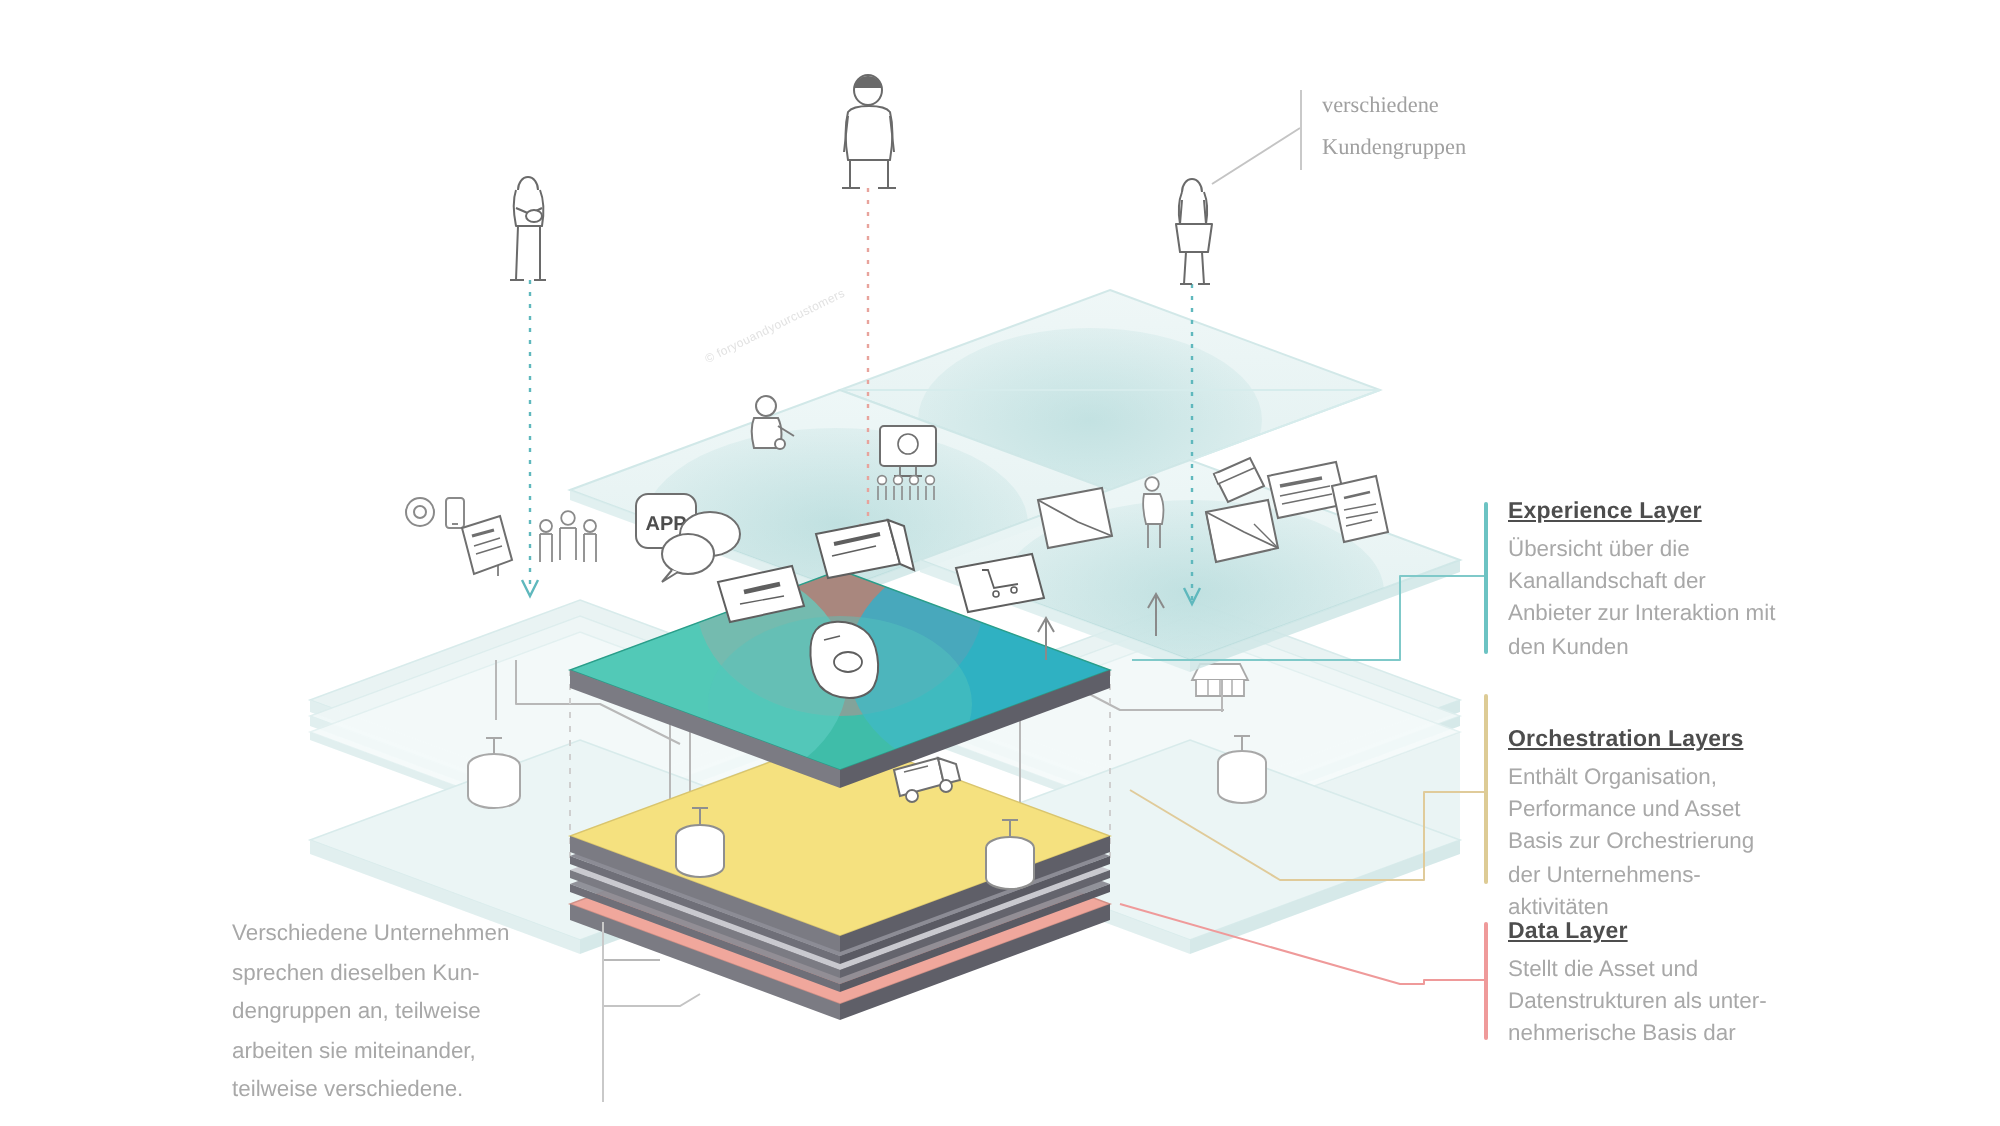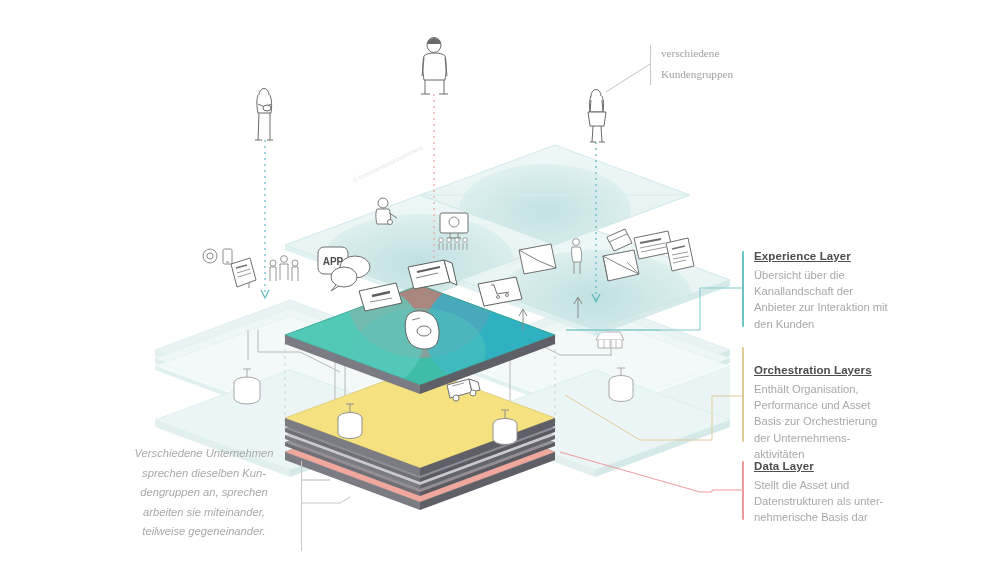--- a/index.html
+++ b/index.html
@@ -80,24 +80,23 @@
     top: 45px;
     width: 1px;
     height: 40px;
     background: #c9c9c9;
   }
 
   
   #note-companies {
     position: absolute;
     left: 116px;
-    top: 444px;
+    top: 458px;
     width: 176px;
-    text-align: center;
-    font-style: italic;
+    text-align: left;
   }
   #note-companies .note-line {
     font-size: 11.2px;
     color: #a8a8a8;
     line-height: 19.6px;
   }
   #note-bar {
     position: absolute;
     left: 301px;
     top: 461px;
@@ -508,18 +507,18 @@
       <span>Stellt die Asset und</span><br>
       <span>Datenstrukturen als unter-</span><br>
       <span>nehmerische Basis dar</span>
     </p>
   </div>
 
   <div id="note-bar"></div>
   <div id="note-companies">
     <div class="note-line">Verschiedene Unternehmen</div>
     <div class="note-line">sprechen dieselben Kun-</div>
-    <div class="note-line">dengruppen an, sprechen</div>
+    <div class="note-line">dengruppen an, teilweise</div>
     <div class="note-line">arbeiten sie miteinander,</div>
-    <div class="note-line">teilweise gegeneinander.</div>
+    <div class="note-line">teilweise verschiedene.</div>
   </div>
 
 </div>
 
 </body></html>

